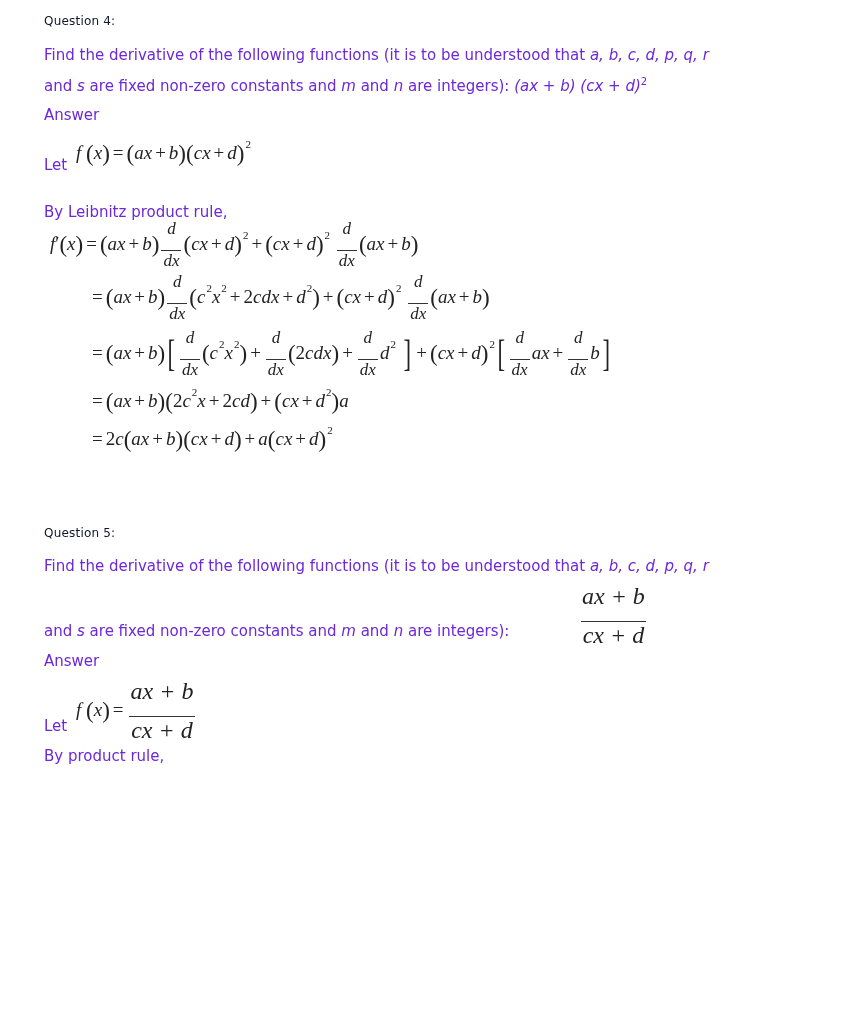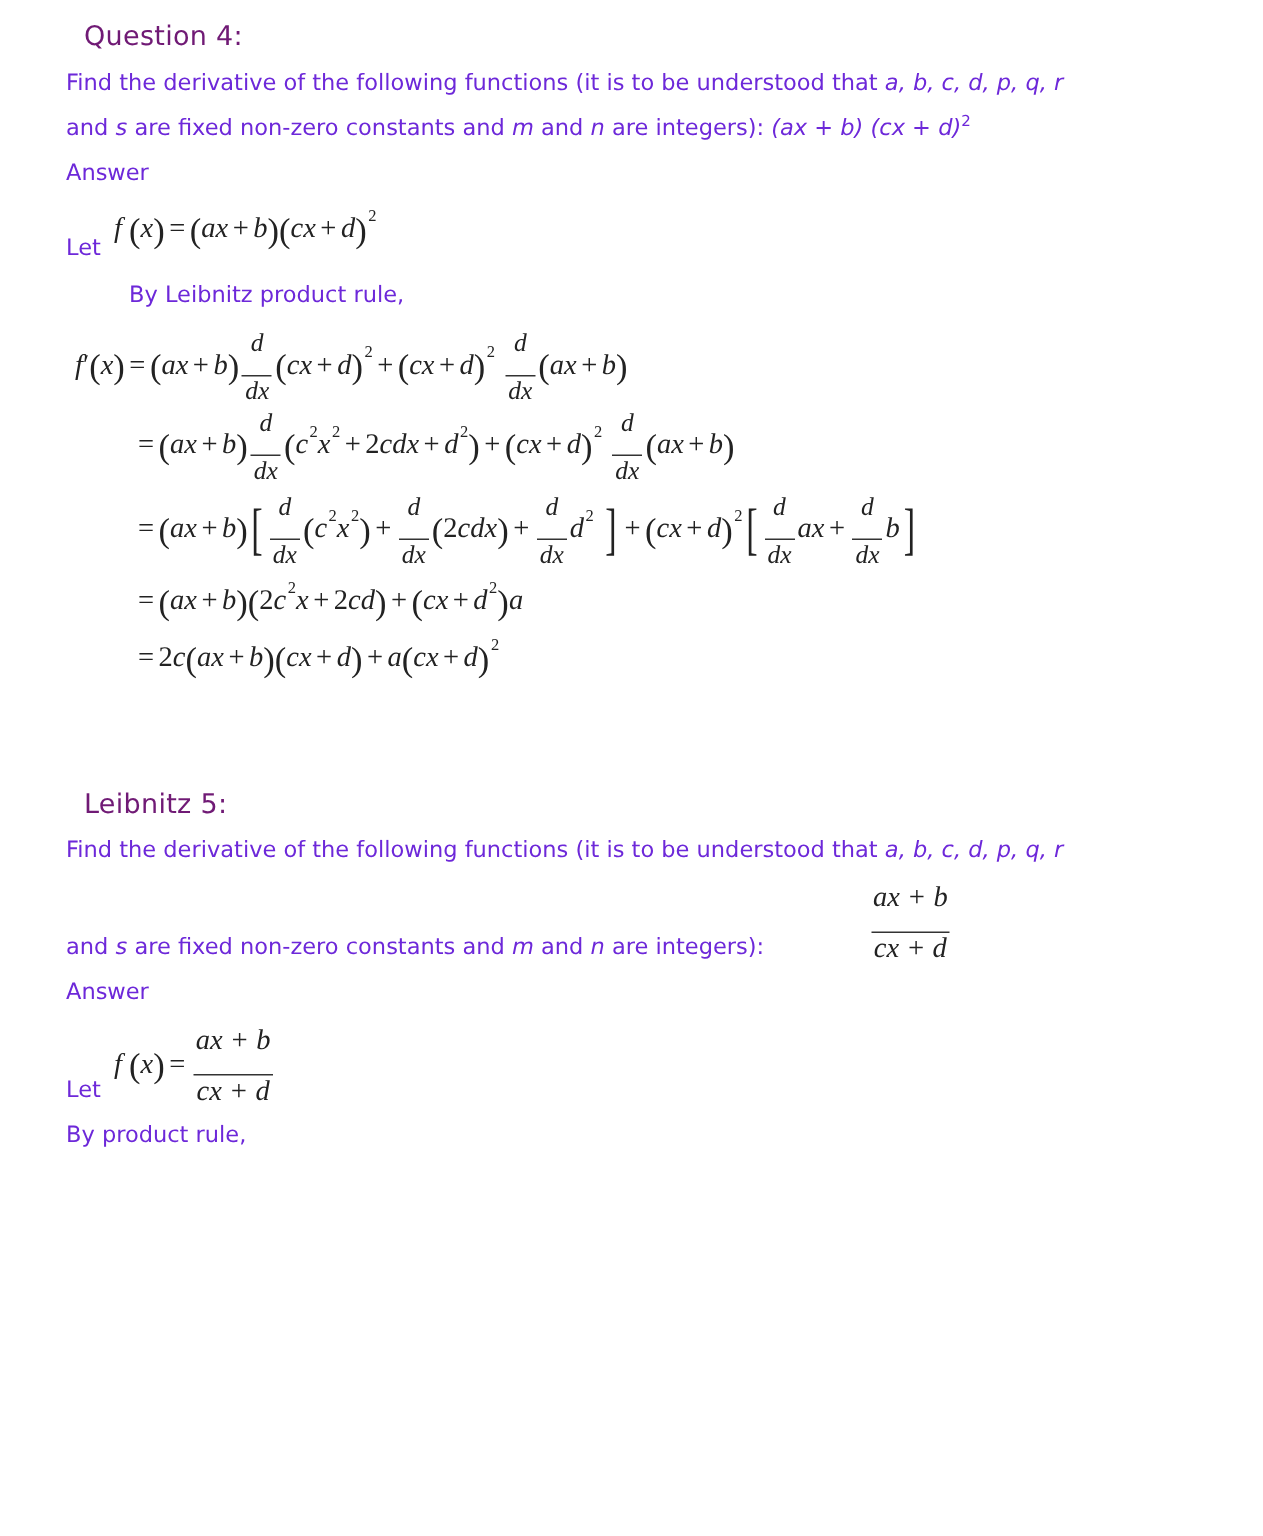--- a/index.html
+++ b/index.html
@@ -18,24 +18,23 @@
     .page {
       position: absolute;
       left: 0; top: 0;
       width: 842px;
       height: 1024px;
     }
     .q-heading {
       position: absolute;
       left: 44px;
       font-family: "DejaVu Sans", sans-serif;
-      font-size: 18px;
-      color: #701a75;
+      font-size: 12px;
+      color: #0f172a;
       letter-spacing: 0.2px;
-      margin-left: 12px;
     }
     .text-line {
       position: absolute;
       left: 44px;
       font-size: 15px;
       color: #6d28d9;
       white-space: nowrap;
     }
     .text-line i { font-style: italic; }
     sup.small { font-size: 10px; vertical-align: 6px; }
@@ -64,21 +63,21 @@
       padding: 0 2px 1px 2px;
       font-size: 17px;
     }
     .frac .den {
       font-style: italic;
       padding: 1px 2px 0 2px;
       border-top: 1px solid #333;
       font-size: 17px;
       margin-top: 12px;
     }
-    .frac.big .num, .frac.big .den { font-size: 19px; }
+    .frac.big .num, .frac.big .den { font-size: 24px; }
     .paren { font-size: 23px; line-height: 1; }
     .bracket { font-size: 38px; line-height: 1; font-weight: 300; transform: scaleX(0.6); display: inline-block; }
     .sup { font-size: 11px; position: relative; top: -9px; margin-left: 1px; }
     .op { margin: 0 3px; }
   </style>
 </head>
 <body>
 
 <div class="page">
 
@@ -92,21 +91,21 @@
     <span>and </span><i>s</i><span> are fixed non-zero constants and </span><i>m</i><span> and </span><i>n</i><span> are integers): </span><span><i>(ax + b) (cx + d)</i><sup class="small">2</sup></span>
   </div>
 
   <div class="text-line" style="top:106px;">Answer</div>
 
   <div class="text-line" style="top:156px;">Let</div>
   <div class="math" style="left:76px; top:138px; height:30px;">
     <i>f</i>&nbsp;<span class="paren">(</span><i>x</i><span class="paren">)</span><span class="op">=</span><span class="paren">(</span><i>ax</i><span class="op">+</span><i>b</i><span class="paren">)</span><span class="paren">(</span><i>cx</i><span class="op">+</span><i>d</i><span class="paren">)</span><span class="sup">2</span>
   </div>
 
-  <div class="text-line" style="top:187px;margin-left:42px;">By Leibnitz product rule,</div>
+  <div class="text-line" style="top:203px;">By Leibnitz product rule,</div>
 
   <div class="math" style="left:50px; top:222px; height:44px;">
     <i>f</i>′<span class="paren">(</span><i>x</i><span class="paren">)</span><span class="op">=</span><span class="paren">(</span><i>ax</i><span class="op">+</span><i>b</i><span class="paren">)</span>
     <span class="frac">
         <span class="num">d</span>
         <span class="den">dx</span>
       </span>
     <span class="paren">(</span><i>cx</i><span class="op">+</span><i>d</i><span class="paren">)</span><span class="sup">2</span><span class="op">+</span><span class="paren">(</span><i>cx</i><span class="op">+</span><i>d</i><span class="paren">)</span><span class="sup">2</span>&nbsp;
     <span class="frac">
         <span class="num">d</span>
@@ -159,21 +158,21 @@
   </div>
 
   <div class="math" style="left:92px; top:386px; height:30px;">
     <span class="op" style="margin-left:0">=</span><span class="paren">(</span><i>ax</i><span class="op">+</span><i>b</i><span class="paren">)</span><span class="paren">(</span>2<i>c</i><span class="sup">2</span><i>x</i><span class="op">+</span>2<i>cd</i><span class="paren">)</span><span class="op">+</span><span class="paren">(</span><i>cx</i><span class="op">+</span><i>d</i><span class="sup">2</span><span class="paren">)</span><i>a</i>
   </div>
 
   <div class="math" style="left:92px; top:424px; height:30px;">
     <span class="op" style="margin-left:0">=</span>2<i>c</i><span class="paren">(</span><i>ax</i><span class="op">+</span><i>b</i><span class="paren">)</span><span class="paren">(</span><i>cx</i><span class="op">+</span><i>d</i><span class="paren">)</span><span class="op">+</span><i>a</i><span class="paren">(</span><i>cx</i><span class="op">+</span><i>d</i><span class="paren">)</span><span class="sup">2</span>
   </div>
 
-  <div class="q-heading" style="top:526px;">Leibnitz 5:</div>
+  <div class="q-heading" style="top:526px;">Question 5:</div>
 
   <div class="text-line" style="top:557px;">
     <span>Find the derivative of the following functions (it is to be understood that </span><i>a, b, c, d, p, q, r</i>
   </div>
 
   <div class="text-line" style="top:622px;">
     <span>and </span><i>s</i><span> are fixed non-zero constants and </span><i>m</i><span> and </span><i>n</i><span> are integers): </span>
   </div>
   <div class="math" style="left:578px; top:588px; height:54px;">
     <span class="frac big">

